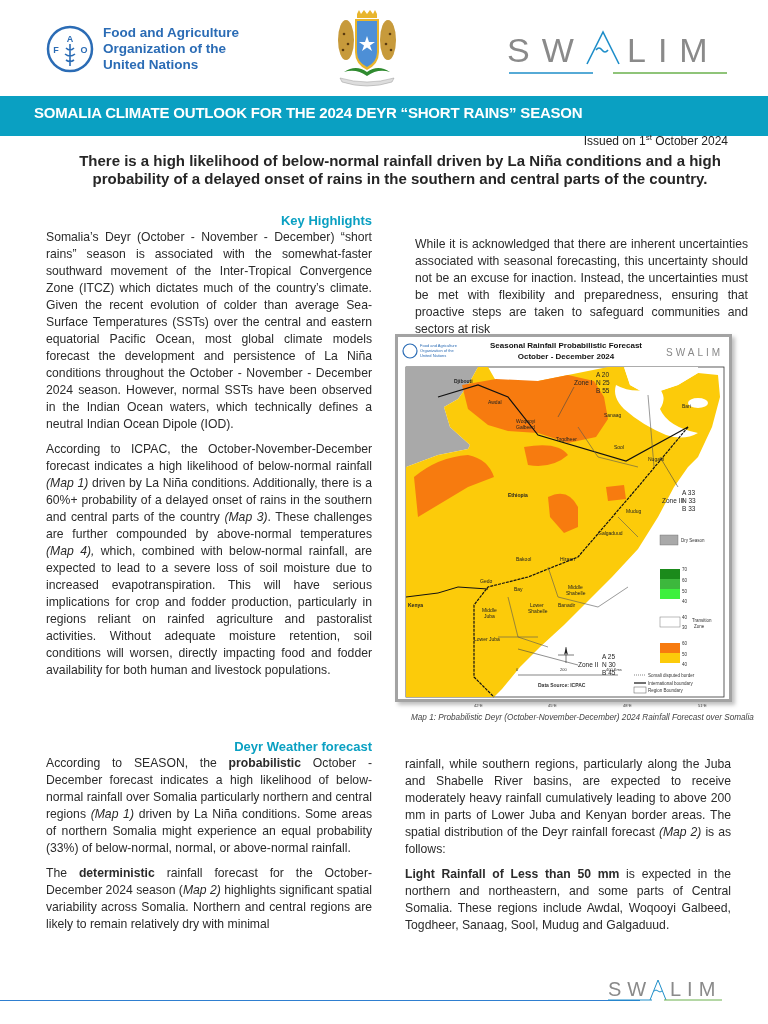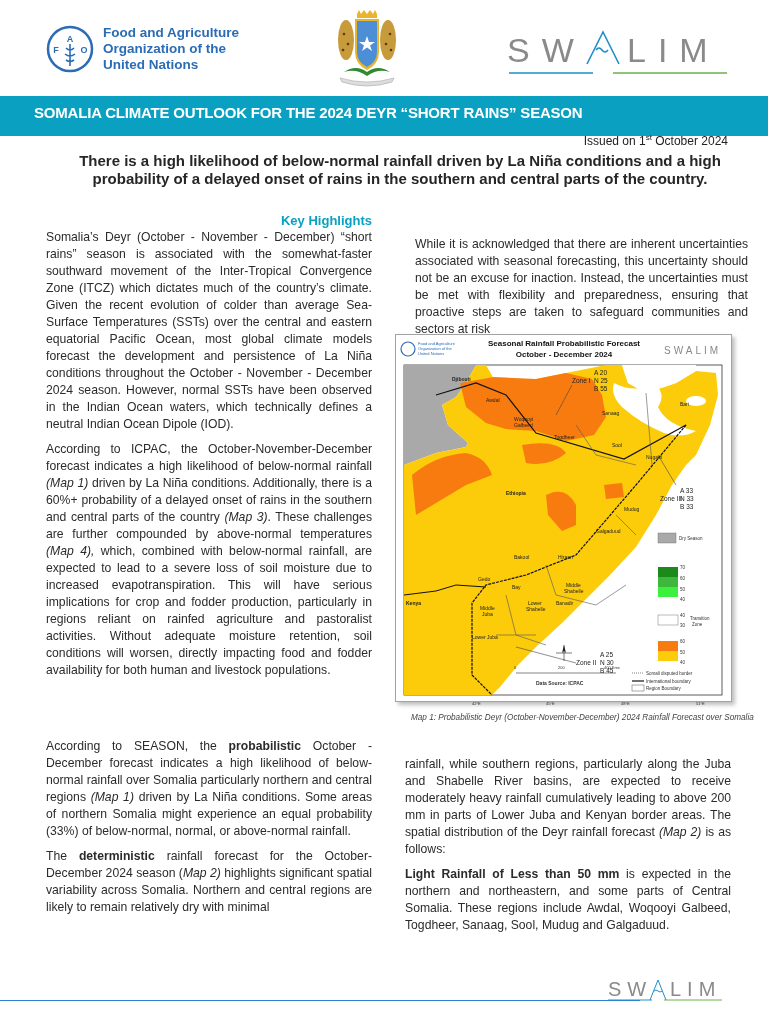--- a/index.html
+++ b/index.html
@@ -21,21 +21,21 @@
   .lead { position: absolute; left: 30px; top: 152px; width: 708px; text-align: center; font-weight: bold; font-size: 15px; line-height: 18px; color: #262626; margin-left: 16px; }
 
   .col { position: absolute; font-size: 12.2px; line-height: 17px; text-align: justify; color: #2b2b2b; }
   .col p { margin-bottom: 8px; }
   .h { color: #0aa0c2; font-weight: bold; font-size: 13px; line-height: 17px; text-align: right; }
   .left1 { left: 46px; top: 212px; width: 326px; }
   .left2 { left: 46px; top: 738px; width: 326px; }
   .right1 { left: 395px; top: 236px; width: 333px; margin-left: 20px; }
   .right2 { left: 405px; top: 756px; width: 326px; }
 
-  .map-frame { position: absolute; left: 395px; top: 334px; width: 337px; height: 368px; border: 1px solid #a3a3a3; background: #fff; box-shadow: 3px 3px 4px rgba(0,0,0,0.25); }
+  .map-frame { position: absolute; left: 395px; top: 334px; width: 337px; height: 368px; border: 3px solid #a3a3a3; background: #fff; box-shadow: 3px 3px 4px rgba(0,0,0,0.25); }
   .map-caption { position: absolute; left: 397px; top: 713px; width: 334px; font-size: 8.2px; font-style: italic; color: #444; white-space: nowrap; margin-left: 14px; }
 
   .footer-line { position: absolute; left: 0; top: 1000px; width: 640px; height: 1px; background: #2f7fd0; }
   .swalim-foot { position: absolute; left: 608px; top: 974px; width: 114px; height: 30px; }
 </style>
 </head>
 <body>
 
 <div class="header">
   <div class="fao">
@@ -88,20 +88,21 @@
 
 <div class="lead">There is a high likelihood of below-normal rainfall driven by La Niña conditions and a high probability of a delayed onset of rains in the southern and central parts of the country.</div>
 
 <div class="col left1">
   <div class="h">Key Highlights</div>
   <p>Somalia’s Deyr (October - November - December) “short rains” season is associated with the somewhat-faster southward movement of the Inter-Tropical Convergence Zone (ITCZ) which dictates much of the country’s climate. Given the recent evolution of colder than average Sea- Surface Temperatures (SSTs) over the central and eastern equatorial Pacific Ocean, most global climate models forecast the development and persistence of La Niña conditions throughout the October - November - December 2024 season.  However, normal SSTs have been observed in the Indian Ocean waters, which technically defines a neutral Indian Ocean Dipole (IOD).</p>
   <p><span>According to ICPAC, the October-November-December forecast indicates a high likelihood of below-normal rainfall </span><i>(Map 1)</i><span> driven by La Niña conditions. Additionally, there is a 60%+ probability of a delayed onset of rains in the southern and central parts of the country </span><i>(Map 3)</i><span>. These challenges are further compounded by above-normal temperatures </span><i>(Map 4),</i><span> which, combined with below-normal rainfall, are expected to lead to a severe loss of soil moisture due to increased evapotranspiration. This will have serious implications for crop and fodder production, particularly in regions reliant on rainfed agriculture and pastoralist activities. Without adequate moisture retention, soil conditions will worsen, directly impacting food and fodder availability for both human and livestock populations.</span></p>
 </div>
 
 <div class="col left2">
+  <div class="h">Deyr Weather forecast</div>
   <p><span>According to SEASON, the </span><b>probabilistic</b><span> October - December forecast indicates a high likelihood of below-normal rainfall over Somalia particularly northern and central regions </span><i>(Map 1)</i><span> driven by La Niña conditions. Some areas of northern Somalia might experience an equal probability (33%) of below-normal, normal, or above-normal rainfall.</span></p>
   <p><span>The </span><b>deterministic</b><span> rainfall forecast for the October-December 2024 season (</span><i>Map 2)</i><span> highlights significant spatial variability across Somalia. Northern and central regions are likely to remain relatively dry with minimal</span></p>
 </div>
 
 <div class="col right1">
   <p>While it is acknowledged that there are inherent uncertainties associated with seasonal forecasting, this uncertainty should not be an excuse for inaction. Instead, the uncertainties must be met with flexibility and preparedness, ensuring that proactive steps are taken to safeguard communities and sectors at risk</p>
 </div>
 
 <div class="map-frame">
   <svg width="335" height="376" viewBox="0 0 335 376">

